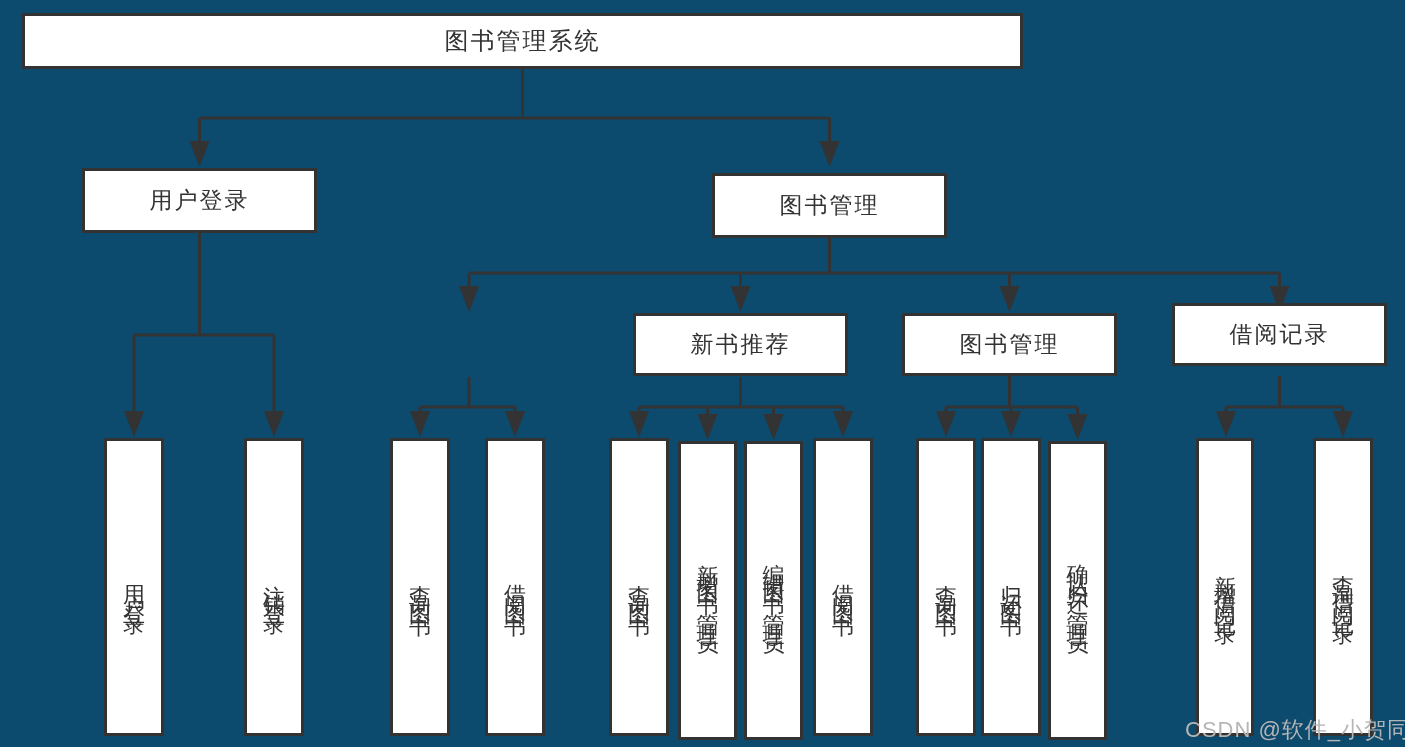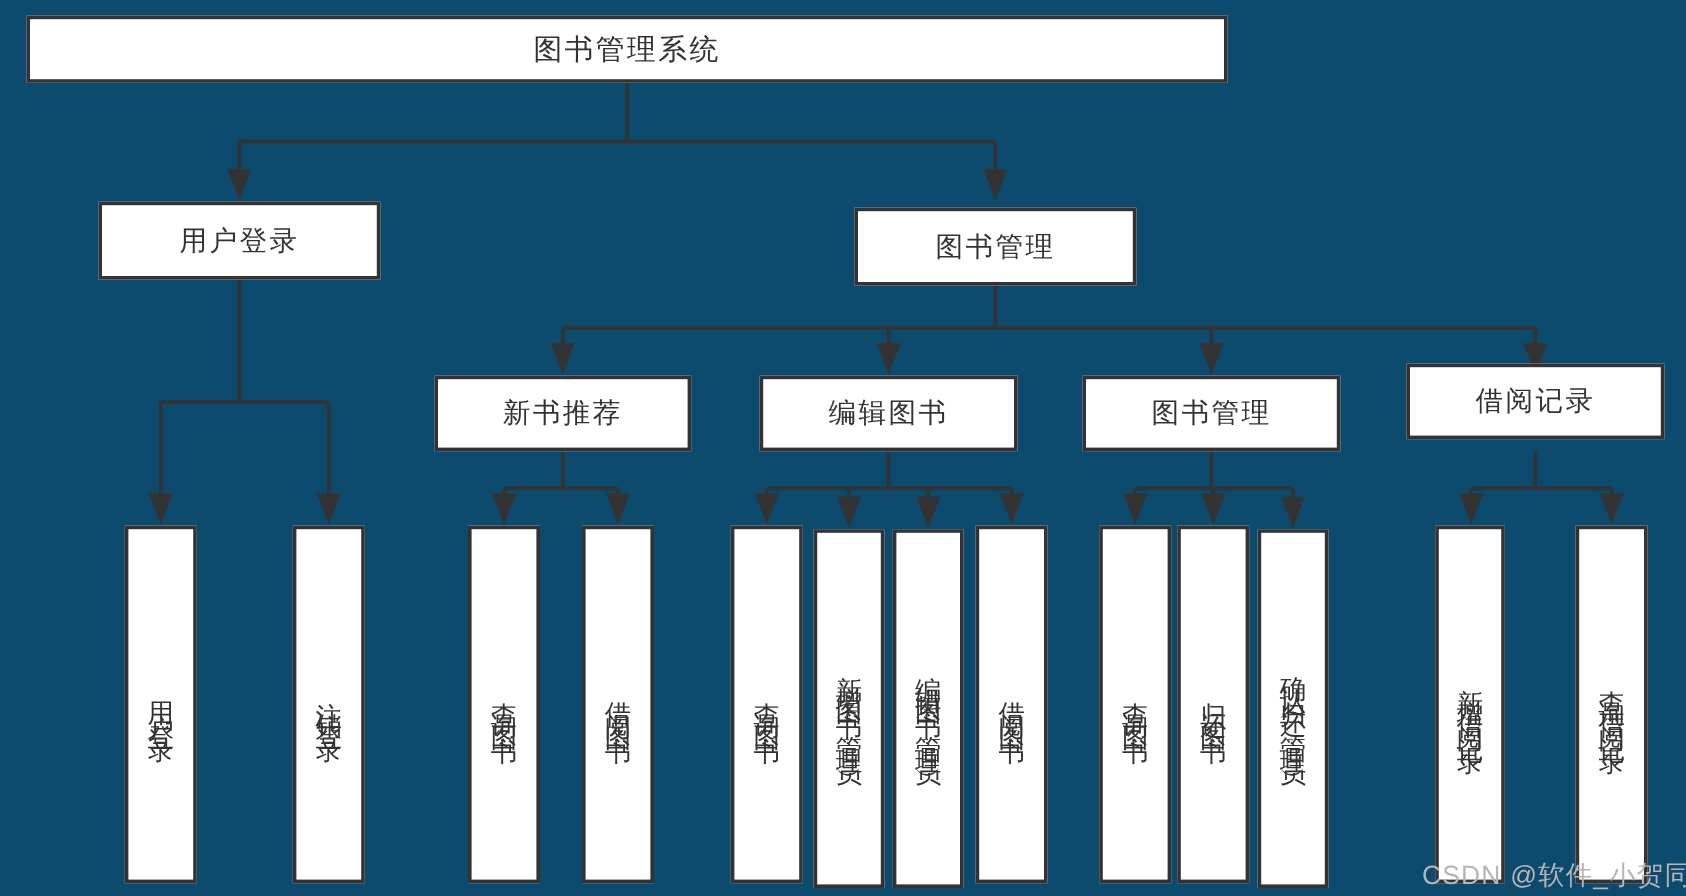--- a/index.html
+++ b/index.html
@@ -134,25 +134,22 @@
     <span>图书管理系统</span>
   </div>
 
   <div class="node node-l2" id="l2-user">
     <span>用户登录</span>
   </div>
   <div class="node node-l2" id="l2-book">
     <span>图书管理</span>
   </div>
 
-  <div class="node node-l3" id="l3-recommend">
+  <div class="node node-l3" id="l3-borrow">
     <span>新书推荐</span>
-  </div>
-  <div class="node node-l3" id="l3-borrow">
-    <span>编辑图书</span>
   </div>
   <div class="node node-l3" id="l3-current">
     <span>图书管理</span>
   </div>
   <div class="node node-l3" id="l3-records">
     <span>借阅记录</span>
   </div>
 
   <div class="node node-leaf" id="leaf-1">
     <span class="vlabel">用户登录</span>

